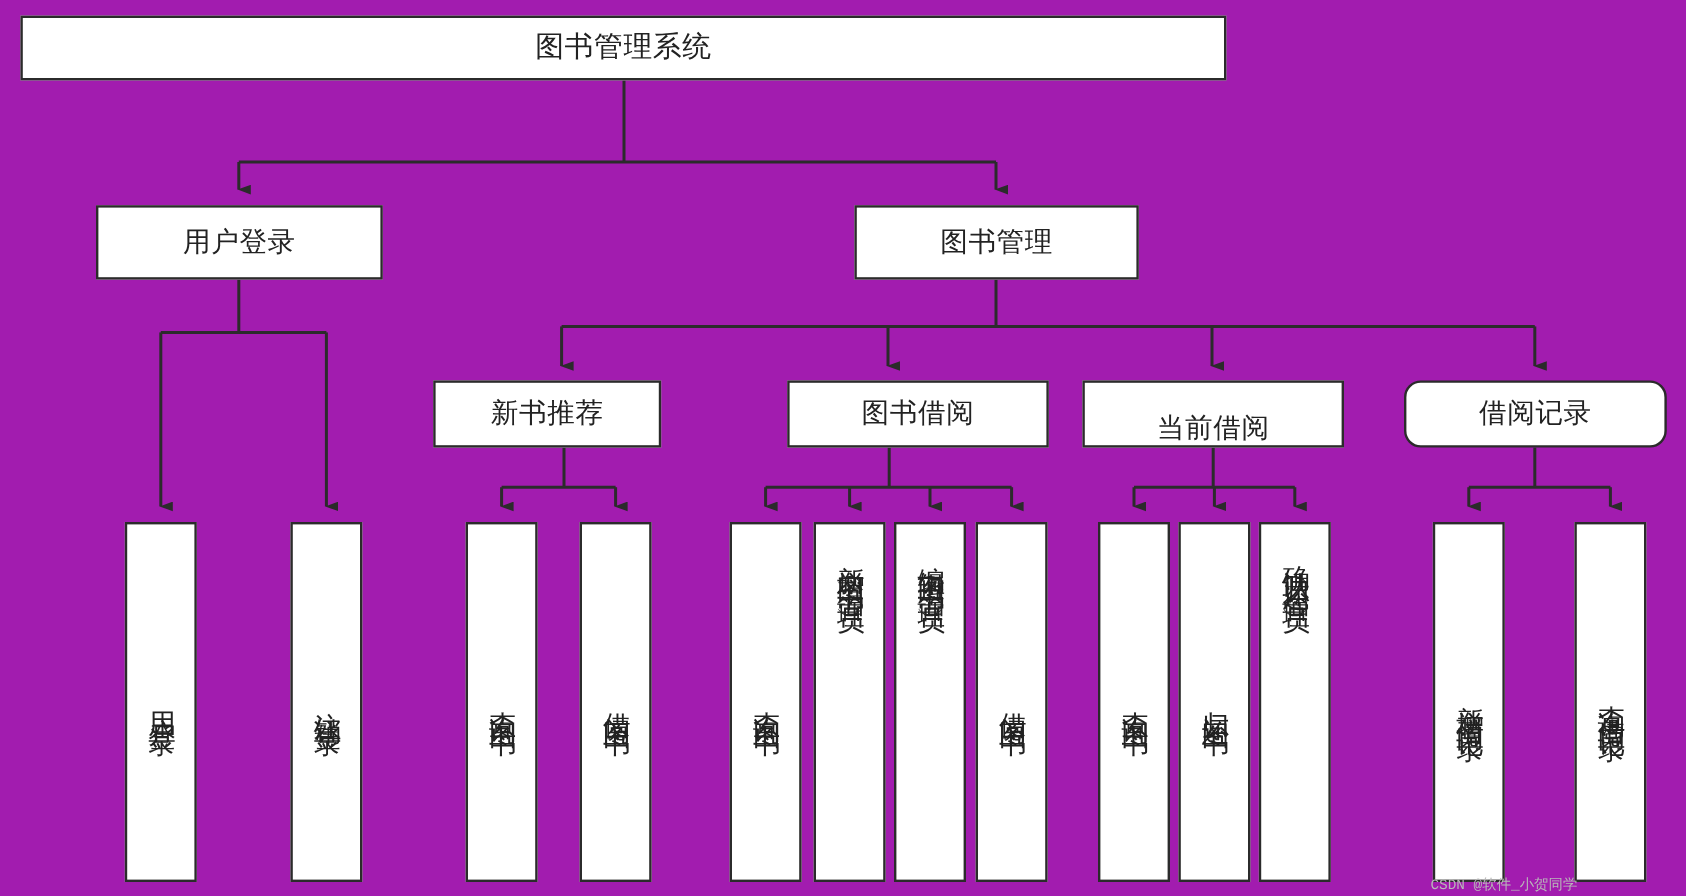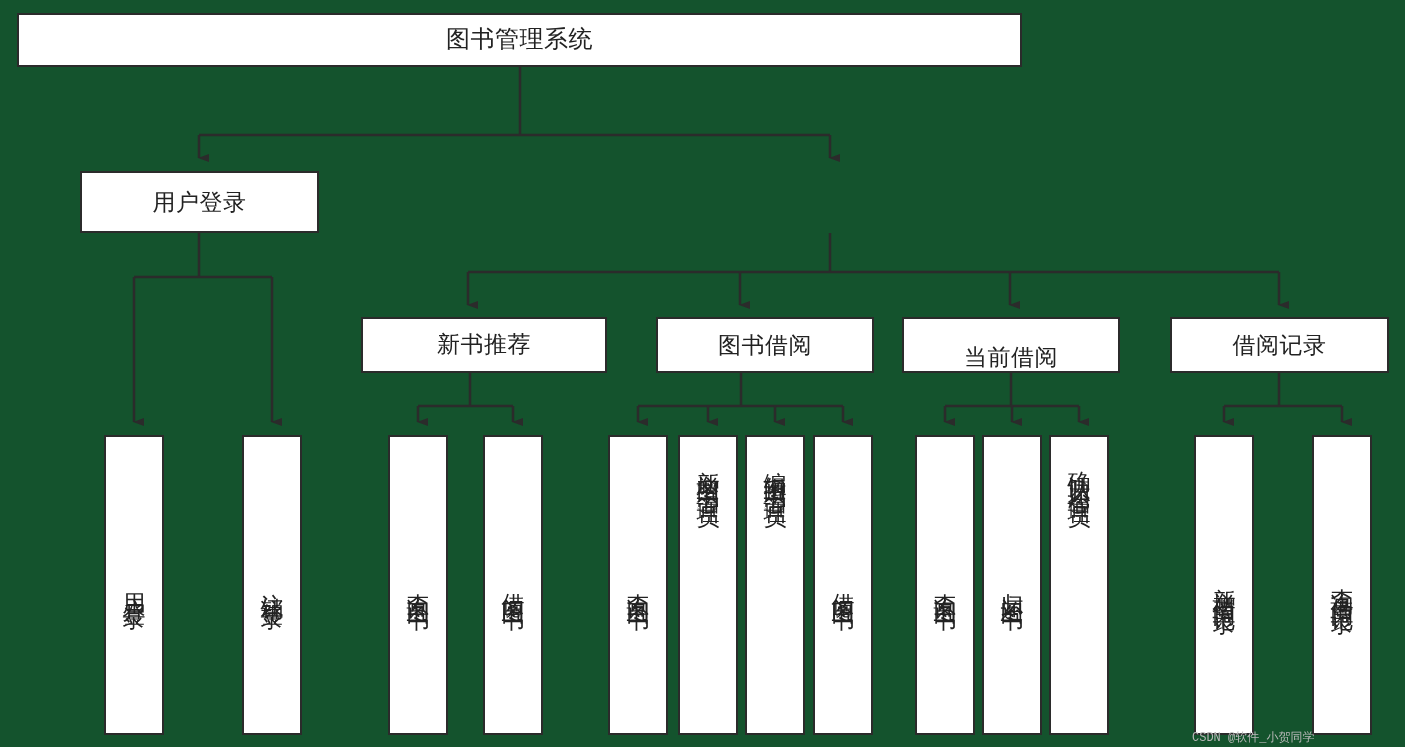--- a/index.html
+++ b/index.html
@@ -8,21 +8,21 @@
     padding: 0;
     background: #ffffff;
   }
   body {
     font-family: "DejaVu Sans", "Liberation Sans", sans-serif;
   }
   #diagram-root {
     position: relative;
     width: 1405px;
     height: 747px;
-    background: #14532d;
+    background: #a21caf;
     overflow: hidden;
   }
   svg#edges {
     position: absolute;
     left: 0;
     top: 0;
     width: 1405px;
     height: 747px;
     pointer-events: none;
   }
@@ -132,31 +132,34 @@
     </g>
   </svg>
 
   <div class="node h root" style="left:17px; top:13px; width:1005px; height:54px;">
     <span class="label">图书管理系统</span>
   </div>
 
   <div class="node h" style="left:80px; top:171px; width:239px; height:62px;">
     <span class="label">用户登录</span>
   </div>
-
-  <div class="node h" style="left:361px; top:317px; width:246px; height:56px;font-family:Liberation Serif, serif;">
+  <div class="node h" style="left:712px; top:171px; width:237px; height:62px;">
+    <span class="label">图书管理</span>
+  </div>
+
+  <div class="node h" style="left:361px; top:317px; width:190px; height:56px;">
     <span class="label">新书推荐</span>
   </div>
   <div class="node h" style="left:632px; top:317px; width:218px; height:56px;margin-left:24px;">
     <span class="label">图书借阅</span>
   </div>
   <div class="node h" style="left:902px; top:317px; width:218px; height:56px;align-items:flex-end;">
     <span class="label">当前借阅</span>
   </div>
-  <div class="node h" style="left:1170px; top:317px; width:219px; height:56px;">
+  <div class="node h" style="left:1170px; top:317px; width:219px; height:56px;border-radius:14px;">
     <span class="label">借阅记录</span>
   </div>
 
   <div class="node v center" style="left:104px; top:435px; width:60px; height:300px;">
     <span class="label">用户登录</span>
   </div>
   <div class="node v center" style="left:242px; top:435px; width:60px; height:300px;">
     <span class="label">注销登录</span>
   </div>
 

